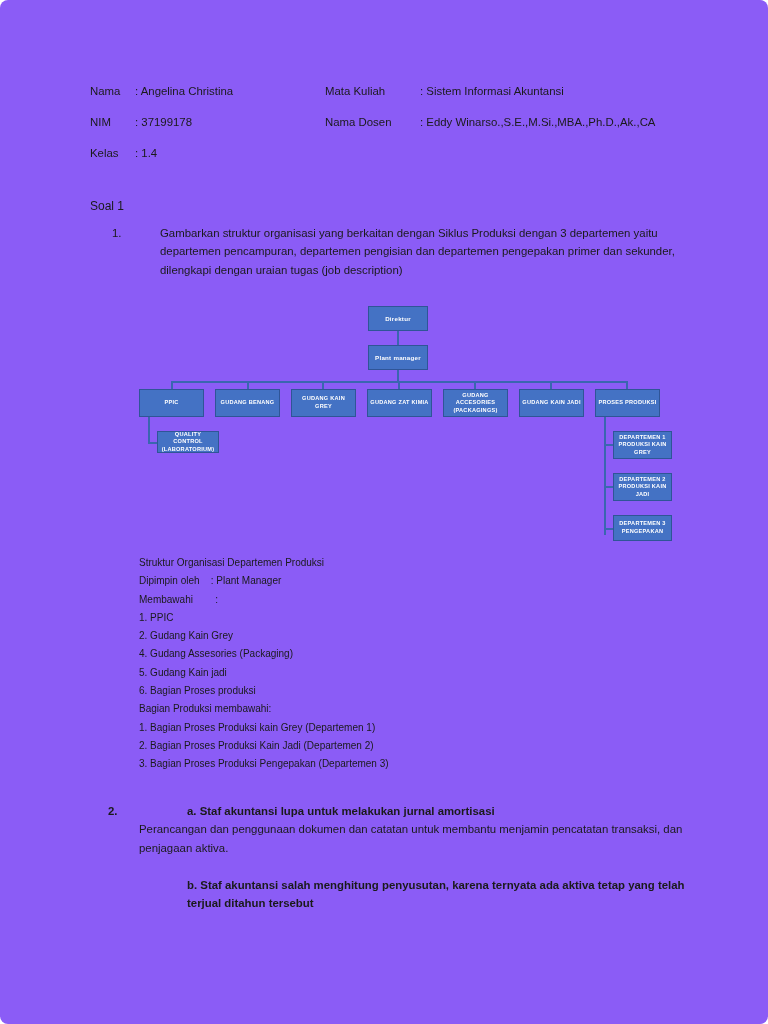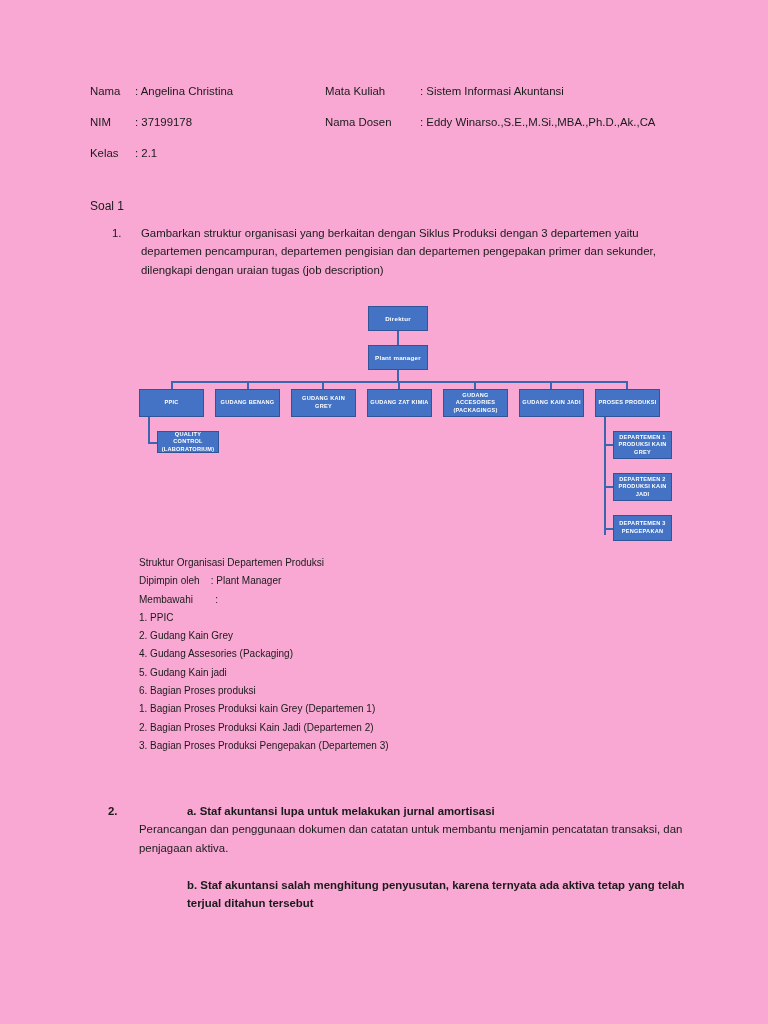--- a/index.html
+++ b/index.html
@@ -11,21 +11,22 @@
     width: 768px;
     height: 1024px;
     position: relative;
     font-family: "Liberation Sans", sans-serif;
     color: #1a1a1a;
     overflow: hidden;
   }
   .page {
     position: absolute;
     inset: 0;
-    background: #f9a8d4;
+    background: #8b5cf6;
+    border-radius: 8px;
   }
 
   
   .hdr {
     position: absolute;
     left: 90px;
     top: 86px;
     width: 600px;
     font-size: 11.4px;
     line-height: 1;
@@ -53,21 +54,21 @@
     width: 578px;
     font-size: 11.4px;
     line-height: 18.4px;
   }
   .q1 .num {
     position: absolute;
     left: 0;
     top: 0;
   }
   .q1 .body {
-    margin-left: 29px;
+    margin-left: 48px;
     display: block;
   }
 
   
   .chart {
     position: absolute;
     left: 0;
     top: 0;
     width: 768px;
     height: 1024px;
@@ -138,21 +139,21 @@
       <span class="h-val2">: Sistem Informasi Akuntansi</span>
     </div>
     <div class="hdr-row">
       <span class="h-lbl">NIM</span>
       <span class="h-val">: 37199178</span>
       <span class="h-lbl2">Nama Dosen</span>
       <span class="h-val2">: Eddy Winarso.,S.E.,M.Si.,MBA.,Ph.D.,Ak.,CA</span>
     </div>
     <div class="hdr-row">
       <span class="h-lbl">Kelas</span>
-      <span class="h-val">: 2.1</span>
+      <span class="h-val">: 1.4</span>
     </div>
   </div>
 
   <div class="soal1">Soal 1</div>
 
   <div class="q1">
     <span class="num">1.</span>
     <span class="body">Gambarkan struktur organisasi yang berkaitan dengan Siklus Produksi dengan 3 departemen yaitu departemen pencampuran, departemen pengisian dan departemen pengepakan primer dan sekunder, dilengkapi dengan uraian tugas (job description)</span>
   </div>
 
@@ -201,20 +202,21 @@
 
   <div class="desc">
     <span class="ln">Struktur Organisasi Departemen Produksi</span>
     <span class="ln">Dipimpin oleh    : Plant Manager</span>
     <span class="ln">Membawahi        :</span>
     <span class="ln">1. PPIC</span>
     <span class="ln">2. Gudang Kain Grey</span>
     <span class="ln">4. Gudang Assesories (Packaging)</span>
     <span class="ln">5. Gudang Kain jadi</span>
     <span class="ln">6. Bagian Proses produksi</span>
+    <span class="ln">Bagian Produksi membawahi:</span>
     <span class="ln">1. Bagian Proses Produksi kain Grey (Departemen 1)</span>
     <span class="ln">2. Bagian Proses Produksi Kain Jadi (Departemen 2)</span>
     <span class="ln">3. Bagian Proses Produksi Pengepakan (Departemen 3)</span>
   </div>
 
   <div class="q2">
     <span class="num">2.</span>
     <span class="body">
       <span class="b">a. Staf akuntansi lupa untuk melakukan jurnal amortisasi</span>
       <span class="p">Perancangan dan penggunaan dokumen dan catatan untuk membantu menjamin pencatatan transaksi, dan penjagaan aktiva.</span>

